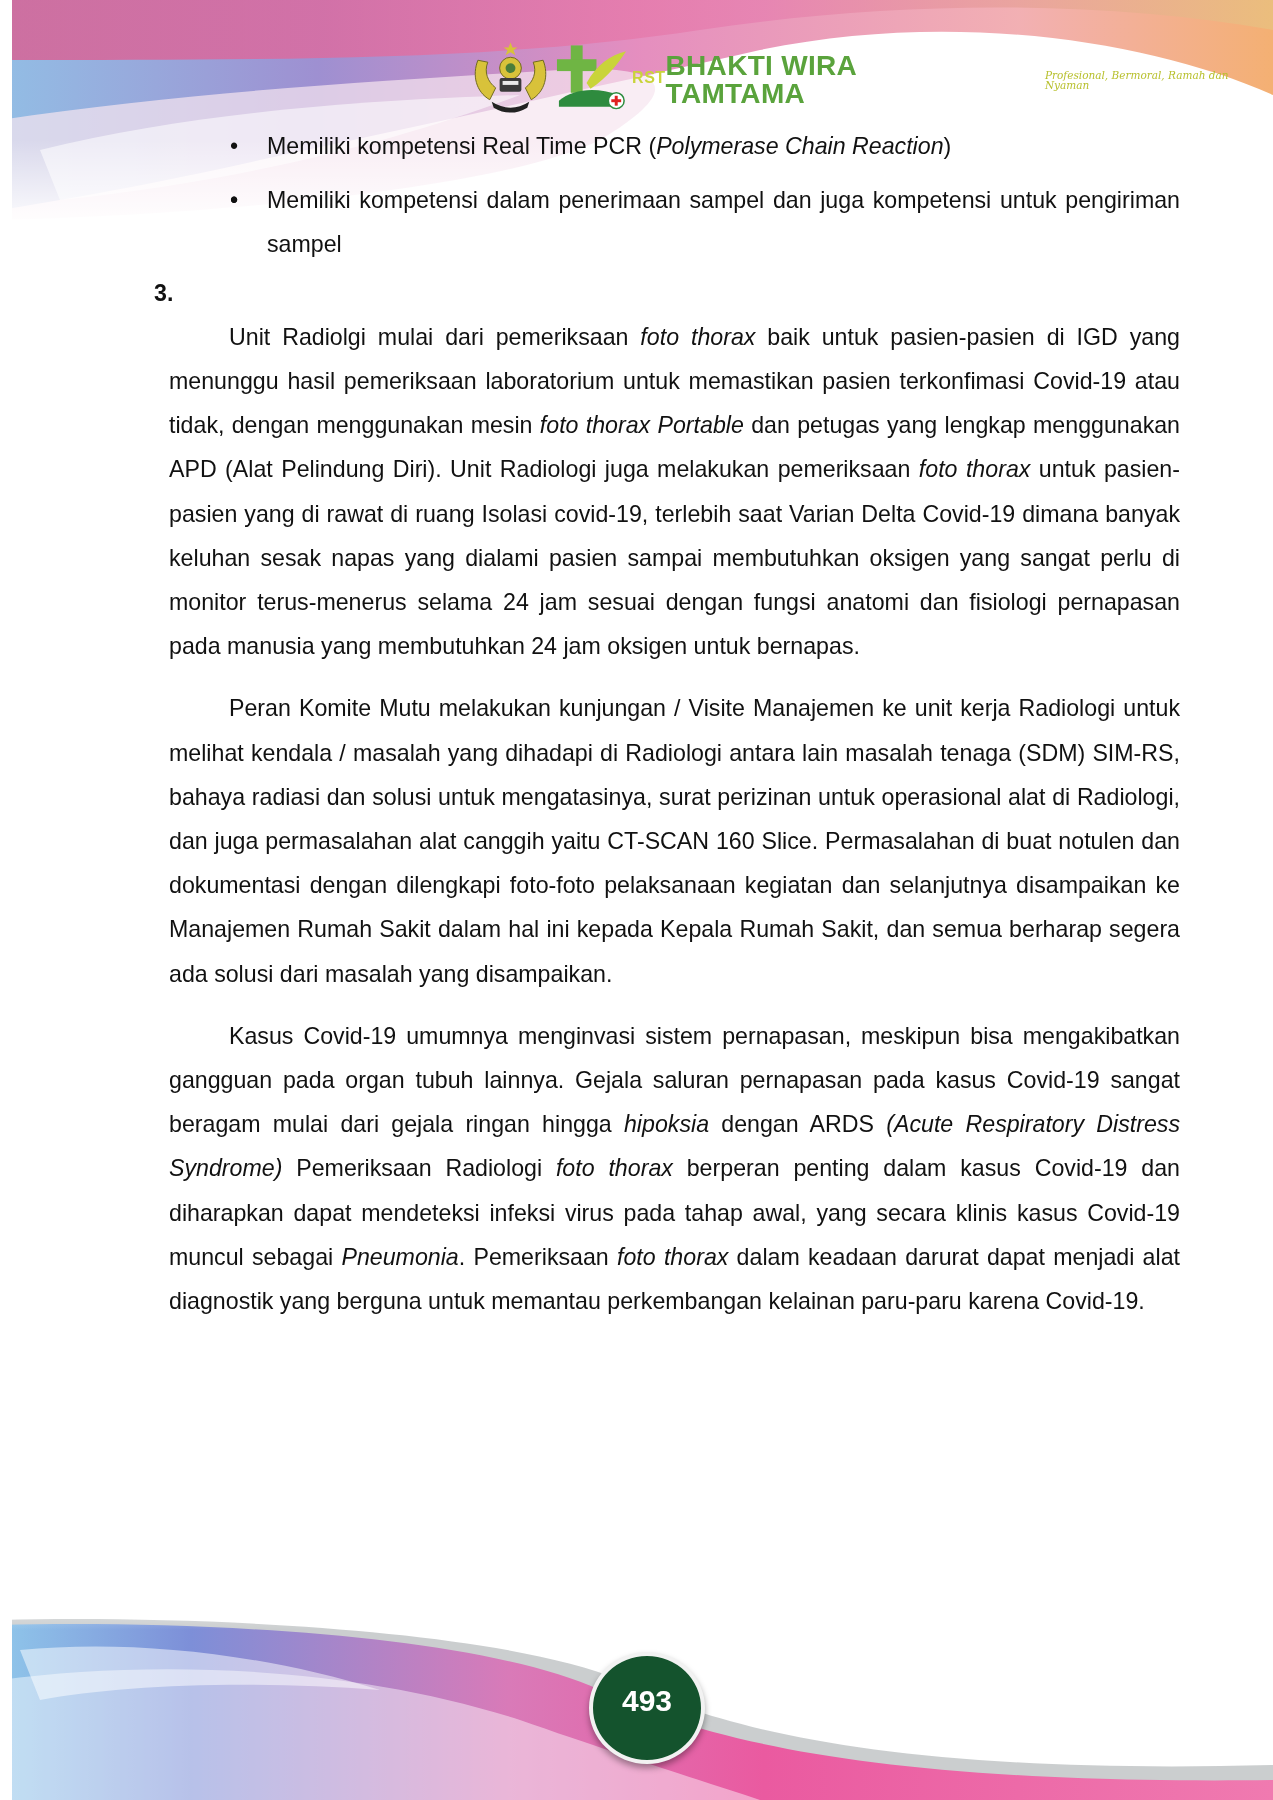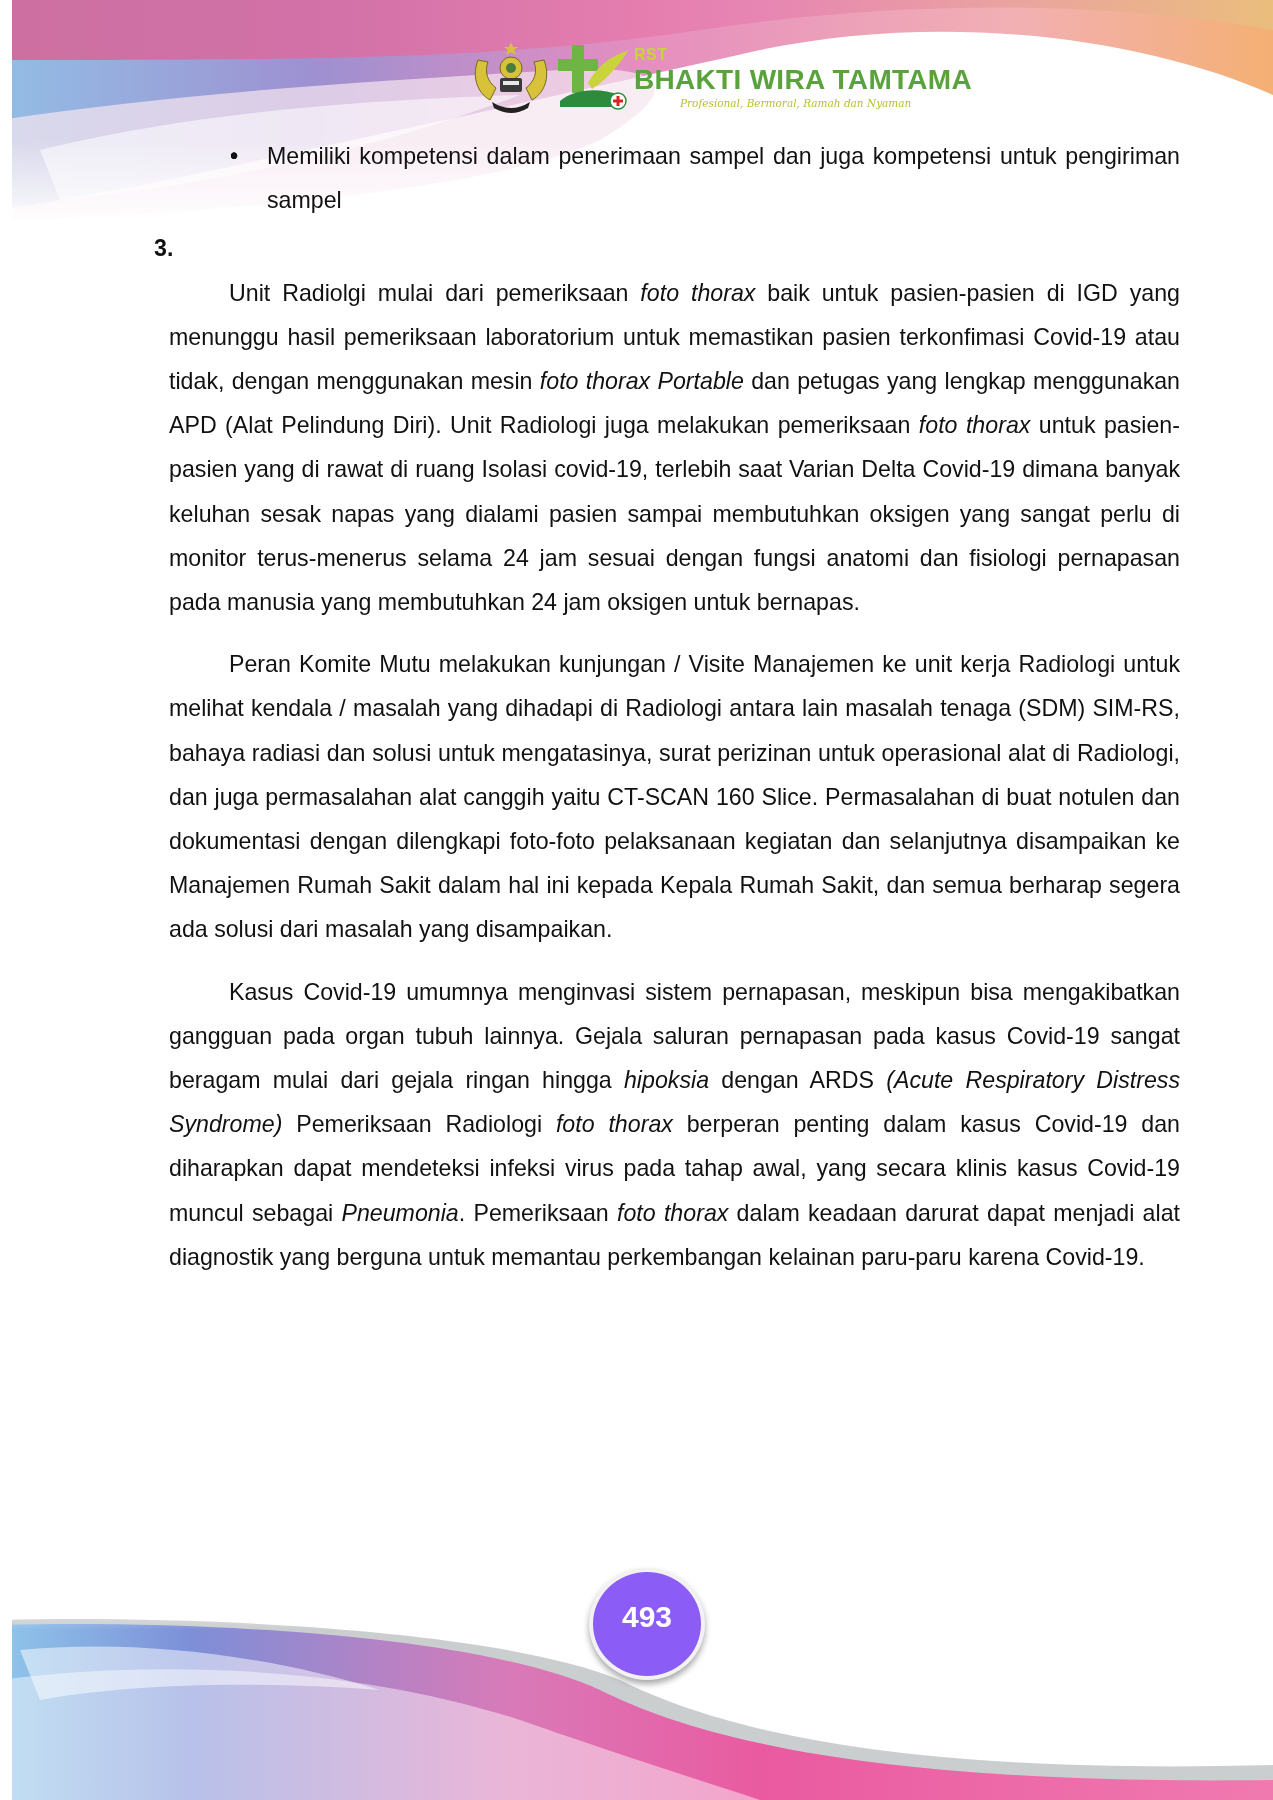--- a/index.html
+++ b/index.html
@@ -14,21 +14,21 @@
   .deco-top { left: 0; top: 0; width: 1273px; height: 230px; }
   .deco-bottom { left: 0; bottom: 0; width: 1273px; height: 230px; }
 
   
   .header-logo {
     position: absolute; left: 470px; top: 40px; height: 76px;
     display: flex; align-items: center;
   }
   .emblem { width: 82px; height: 76px; }
   .cross-mark { width: 76px; height: 70px; margin-left: 2px; }
-  .logo-text { margin-left: 4px; display: flex; flex-direction: column; line-height: 1; }
+  .logo-text { margin-left: 4px; display: flex; line-height: 1; align-items: center; }
   .logo-rst { color: #c9d43a; font-weight: bold; font-size: 16px; letter-spacing: 0.5px; }
   .logo-name { color: #5aa33c; font-weight: bold; font-size: 28px; letter-spacing: 0.3px; margin-top: 3px; }
   .logo-tag { color: #b8c02d; font-family: "DejaVu Serif", serif; font-style: italic; font-size: 10.5px; margin-top: 4px; margin-left: 46px; }
 
   
   .content {
     position: absolute; left: 154px; top: 124px; width: 1026px;
     font-size: 23.2px; line-height: 44.2px;
   }
   .bullet-list { margin: 0; padding: 0; list-style: none; }
@@ -43,22 +43,22 @@
     display: flex; font-weight: bold; margin-top: -6px;
   }
   .section-num { width: 76px; }
   .para {
     text-align: justify; text-indent: 60px; margin: 0 0 18px 15px;
   }
   .para i { font-style: italic; }
 
   
   .page-badge {
-    position: absolute; left: 589px; top: 1568px; width: 108px; height: 104px;
-    border-radius: 50%; background: #8b5cf6; border: 4px solid #f2f2f2;
+    position: absolute; left: 589px; top: 1652px; width: 108px; height: 104px;
+    border-radius: 50%; background: #14532d; border: 4px solid #f2f2f2;
     box-shadow: 0 4px 6px rgba(0,0,0,0.35);
     display: flex; align-items: center; justify-content: center;
   }
   .page-num { color: #fff; font-weight: bold; font-size: 30px; margin-top: -14px; }
 </style>
 </head>
 <body>
 
 <svg class="deco deco-top" viewBox="0 0 1273 230" preserveAspectRatio="none">
   <defs>
@@ -111,20 +111,21 @@
     <span class="logo-rst">RST</span>
     <span class="logo-name">BHAKTI WIRA TAMTAMA</span>
     <span class="logo-tag">Profesional, Bermoral, Ramah dan Nyaman</span>
   </div>
 </div>
 
 <div class="content">
   <ul class="bullet-list">
     <li class="bullet-item">
       <span class="dot">•</span>
+      <span><span>Memiliki kompetensi Real Time PCR (</span><i>Polymerase Chain Reaction</i><span>)</span></span>
     </li>
     <li class="bullet-item">
       <span class="dot">•</span>
     </li>
     <li class="bullet-item">
       <span class="dot">•</span>
       <span><span>Memiliki kompetensi dalam penerimaan  sampel dan juga kompetensi untuk pengiriman sampel</span></span>
     </li>
   </ul>
 

